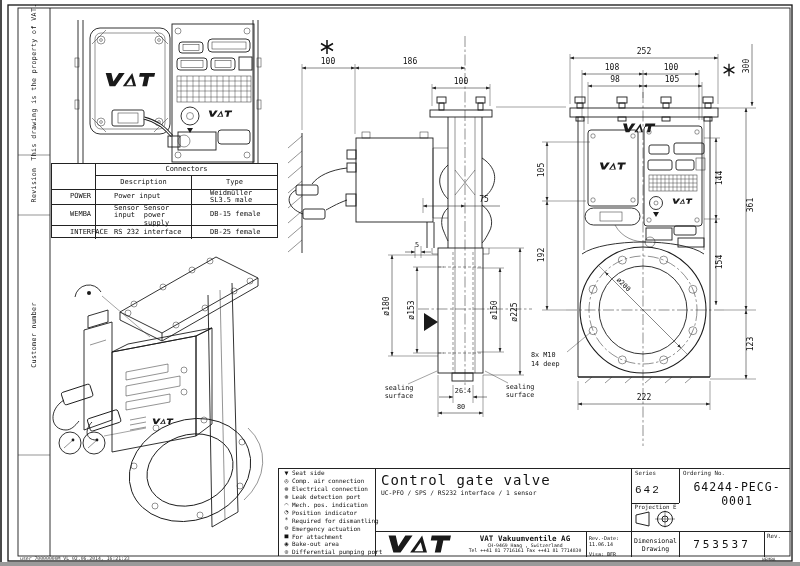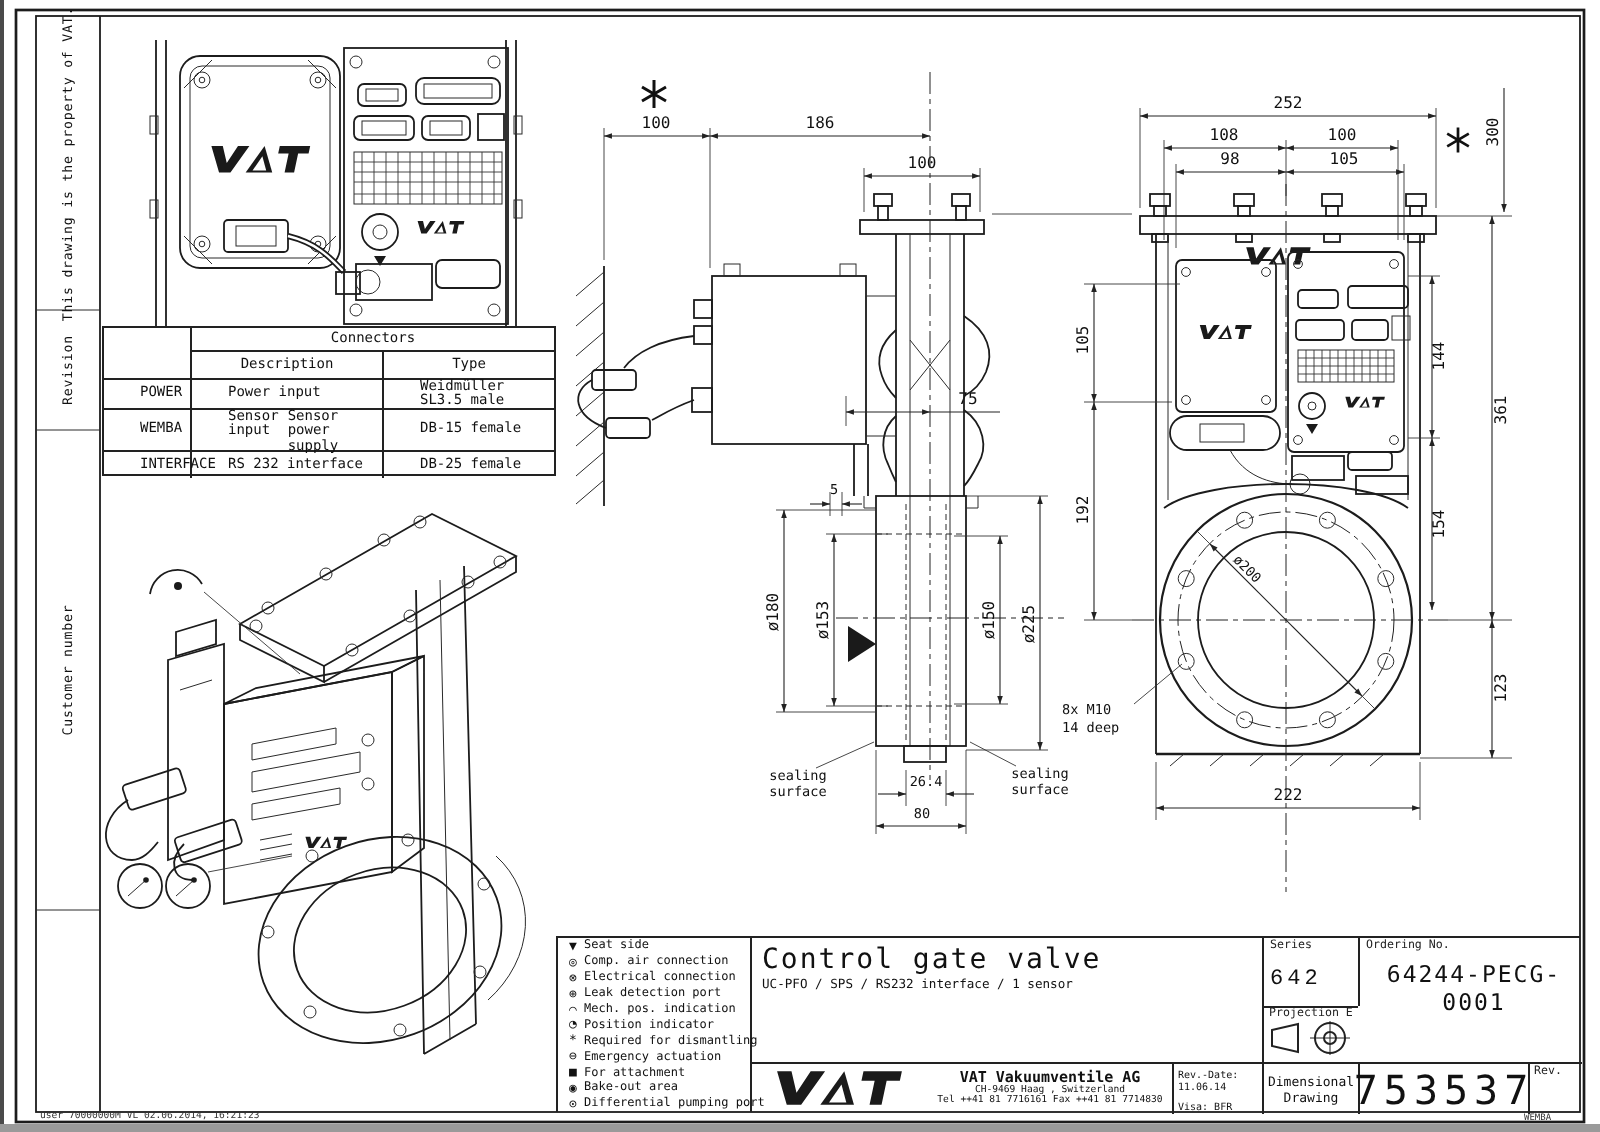--- a/index.html
+++ b/index.html
@@ -501,21 +501,21 @@
     </svg>
   </div>
 
 
   <div class="cell bl bt" style="left:352px;top:62px;width:48px;height:26px;text-align:center;padding-top:5px;">
     <div style="font-size:6.5px;">Dimensional</div>
     <div style="font-size:6.5px;">Drawing</div>
   </div>
 
   <div class="cell bl bt" style="left:400px;top:62px;width:85px;height:26px;display:flex;align-items:center;justify-content:center;">
-    <span style="font-size:20px;letter-spacing:3px;">753537</span>
+    <span style="font-size:11px;letter-spacing:3px;">753537</span>
   </div>
 
   <div class="cell bl bt" style="left:485px;top:62px;width:27px;height:26px;padding:1px 0 0 2px;">
     <div class="lab">Rev.</div>
   </div>
 </div>
 
 <div style="position:absolute;left:20px;top:556px;font-size:4.8px;color:#333;">user 70000000M VL 02.06.2014, 16:21:23</div>
 <div style="position:absolute;left:762px;top:556.5px;font-size:4.5px;color:#333;">WEMBA</div>
 

